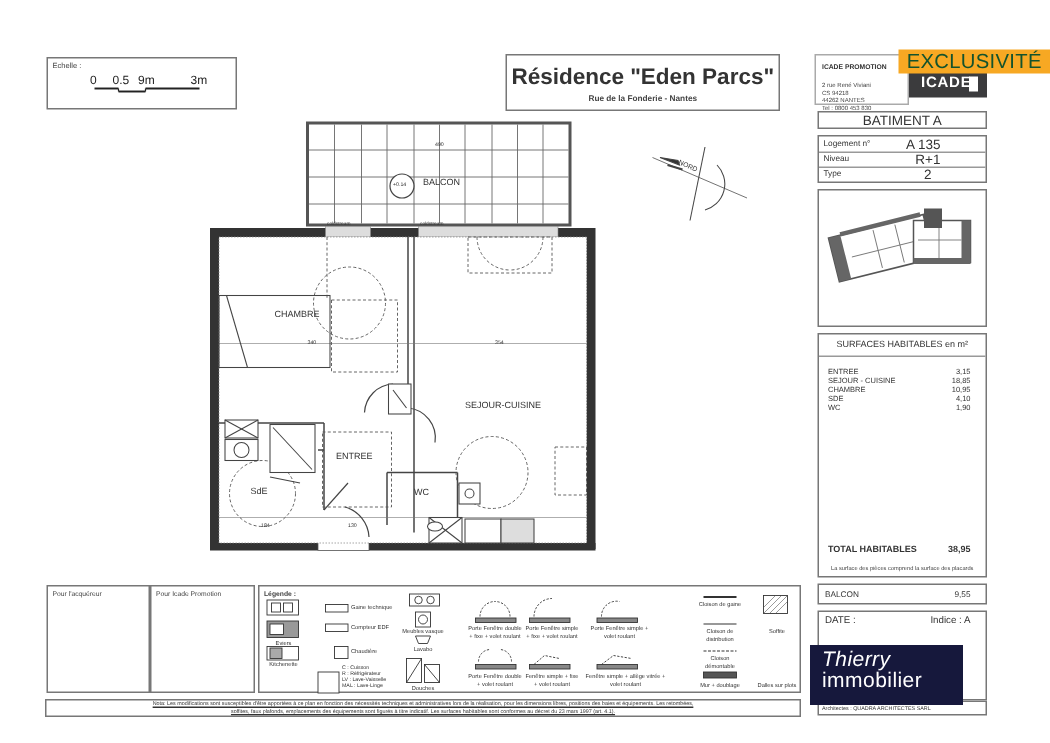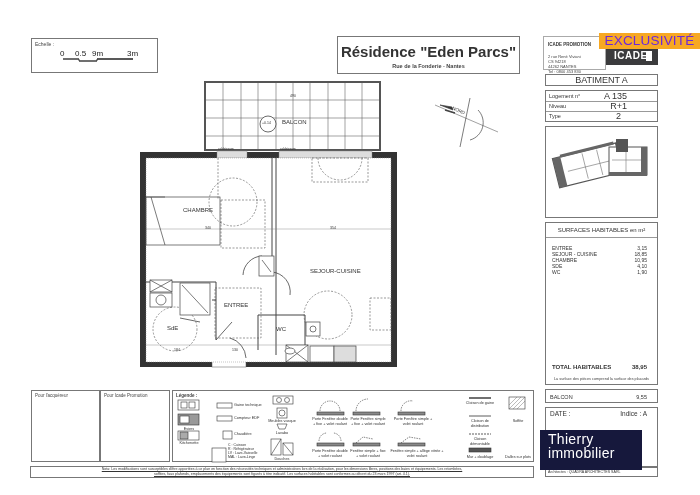--- a/index.html
+++ b/index.html
@@ -11,21 +11,21 @@
   .scale-title { position: absolute; left: 3px; top: 2px; font-size: 5px; color: #444; }
   .scale-lbl { position: absolute; font-size: 8px; color: #222; }
 
   
   .title-main { position: absolute; left: 0; right: 0; top: 6px; text-align: center; font-size: 15px; font-weight: bold; color: #333; }
   .title-sub { position: absolute; left: 0; right: 0; top: 26px; text-align: center; font-size: 5.5px; font-weight: bold; color: #444; }
 
   
   .promo-name { position: absolute; left: 4px; top: 5px; font-size: 4.5px; font-weight: bold; color: #333; }
   .promo-addr { position: absolute; left: 4px; top: 17px; font-size: 4px; line-height: 5px; color: #444; }
-  .exclu { position: absolute; left: 599px; top: 33px; width: 101px; height: 16px; background: #f7a823; color: #6d28d9; font-size: 13.5px; letter-spacing: 0.2px; line-height: 16px; text-align: center; }
+  .exclu { position: absolute; left: 599px; top: 33px; width: 101px; height: 16px; background: #f7a823; color: #14532d; font-size: 13.5px; letter-spacing: 0.2px; line-height: 16px; text-align: center; }
   .icade-logo { position: absolute; left: 606px; top: 47px; width: 52px; height: 18px; background: #3b3b3d; color: #fff; font-size: 10px; font-weight: bold; line-height: 18px; padding-left: 8px; box-sizing: border-box; letter-spacing: 0.5px; }
   .icade-flag { position: absolute; right: 6px; top: 4px; width: 6px; height: 10px; background: #fff; }
 
   
   .bat { text-align: center; font-size: 9px; font-weight: normal; line-height: 11px; color: #333; }
   .info-row { position: absolute; left: 0; right: 0; height: 10px; border-bottom: 1px solid #999; font-size: 5.5px; line-height: 10px; color: #333; }
   .info-row:last-child { border-bottom: none; }
   .info-row .lab { position: absolute; left: 3px; }
   .info-row .val { position: absolute; right: 30px; font-size: 9px; font-weight: normal; }
 
@@ -35,21 +35,21 @@
   .surf-row { position: absolute; left: 6px; right: 10px; height: 6px; font-size: 5px; line-height: 6px; color: #333; }
   .surf-row .v { position: absolute; right: 0; }
   .total { position: absolute; left: 6px; right: 10px; font-size: 6px; line-height: 8px; font-weight: bold; color: #333; }
   .total .v { position: absolute; right: 0; }
   .surf-note { position: absolute; left: 0; right: 0; text-align: center; font-size: 3.8px; color: #444; }
 
   .small-row { position: absolute; font-size: 5.5px; color: #333; }
 
   
   .thierry { position: absolute; left: 540px; top: 430px; width: 102px; height: 40px; background: #16183c; color: #fff; padding: 2px 0 0 8px; box-sizing: border-box; }
-  .thierry .t1 { font-size: 14px; line-height: 14px; letter-spacing: 0.3px; }
+  .thierry .t1 { font-size: 14px; line-height: 14px; letter-spacing: 0.3px; font-style: italic; }
   .thierry .t2 { font-size: 14px; line-height: 14px; letter-spacing: 0.3px; }
 
   
   .lab-small { position: absolute; left: 3px; top: 2px; font-size: 4.5px; color: #444; }
   .legend-text { position: absolute; font-size: 3.8px; color: #333; line-height: 4.5px; text-align: center; }
   .legend-text.left { text-align: left; }
   .note { position: absolute; left: 30px; top: 466px; width: 504px; height: 12px; border: 1px solid #777; box-sizing: border-box; font-size: 3.6px; line-height: 5px; color: #333; text-align: center; text-decoration: underline; }
 
   svg { position: absolute; overflow: visible; }
 </style>

